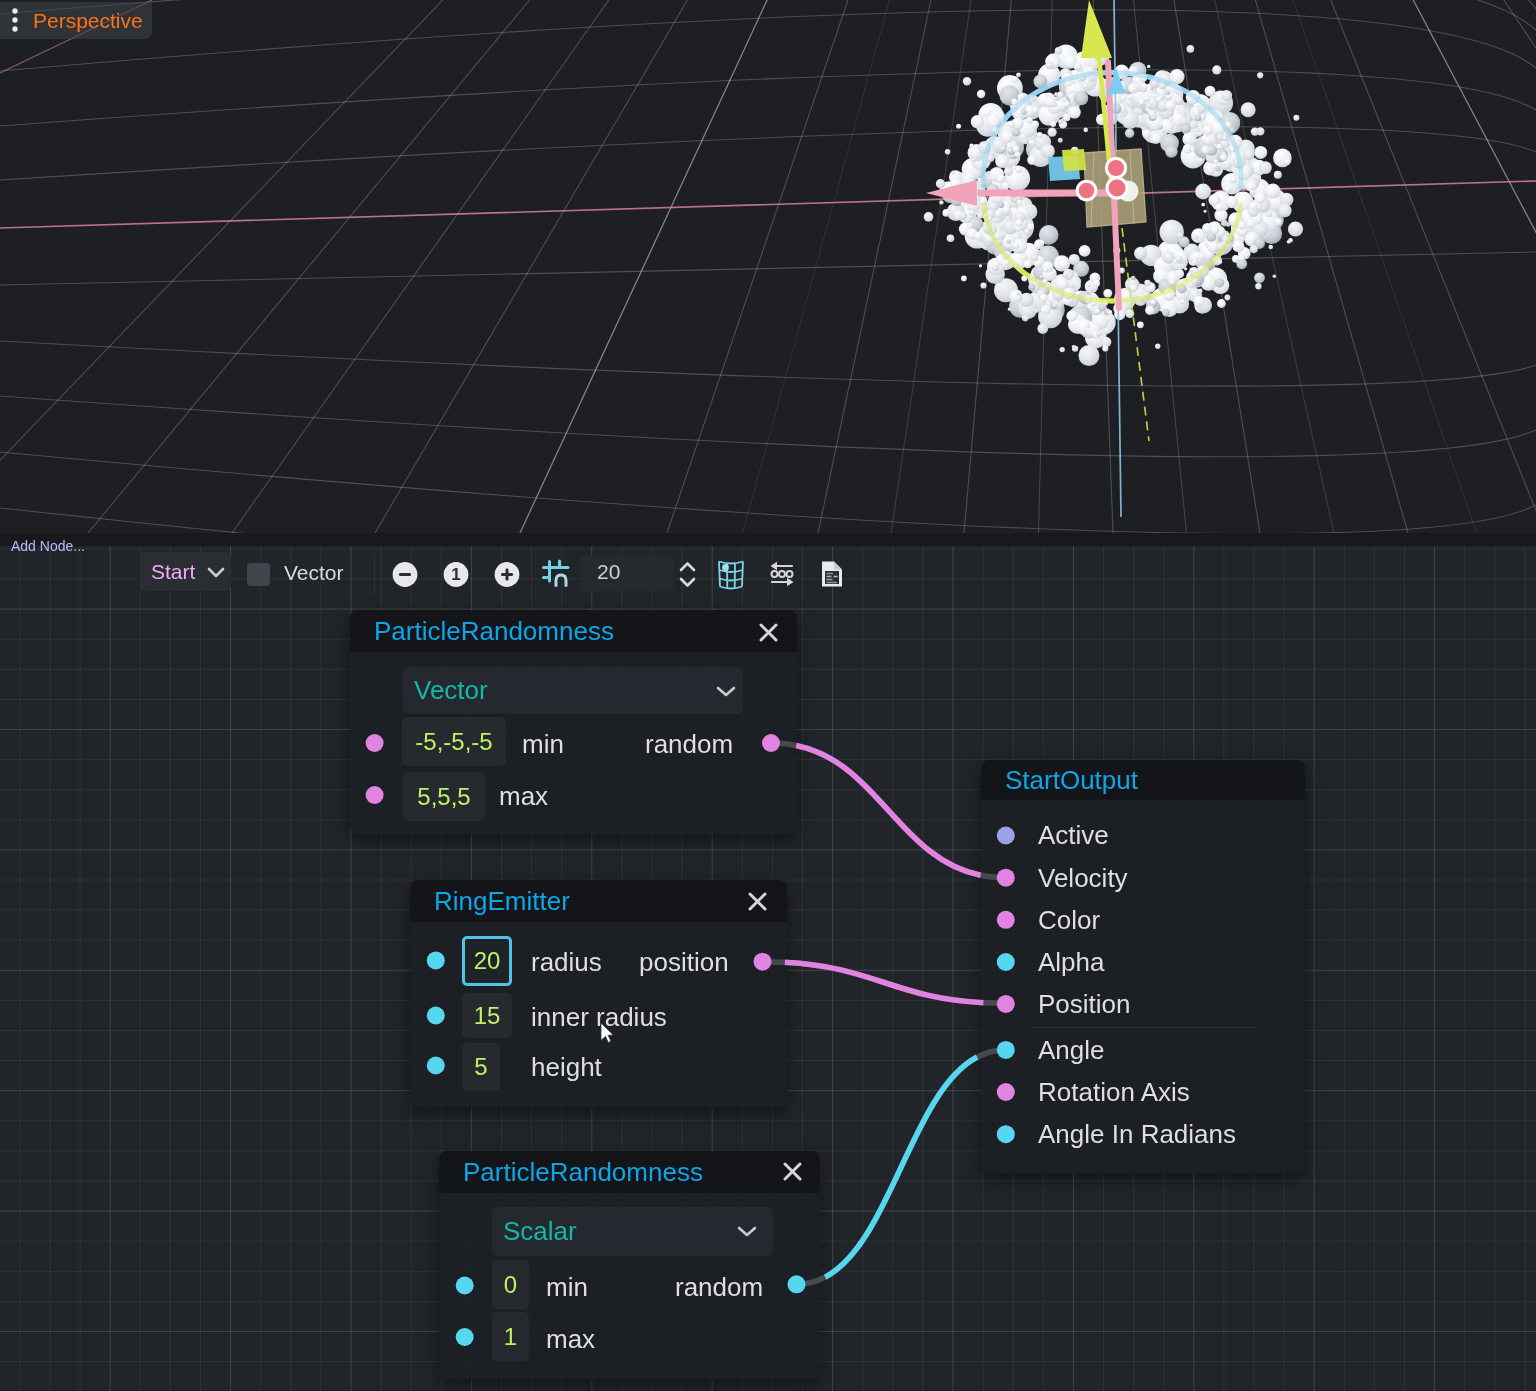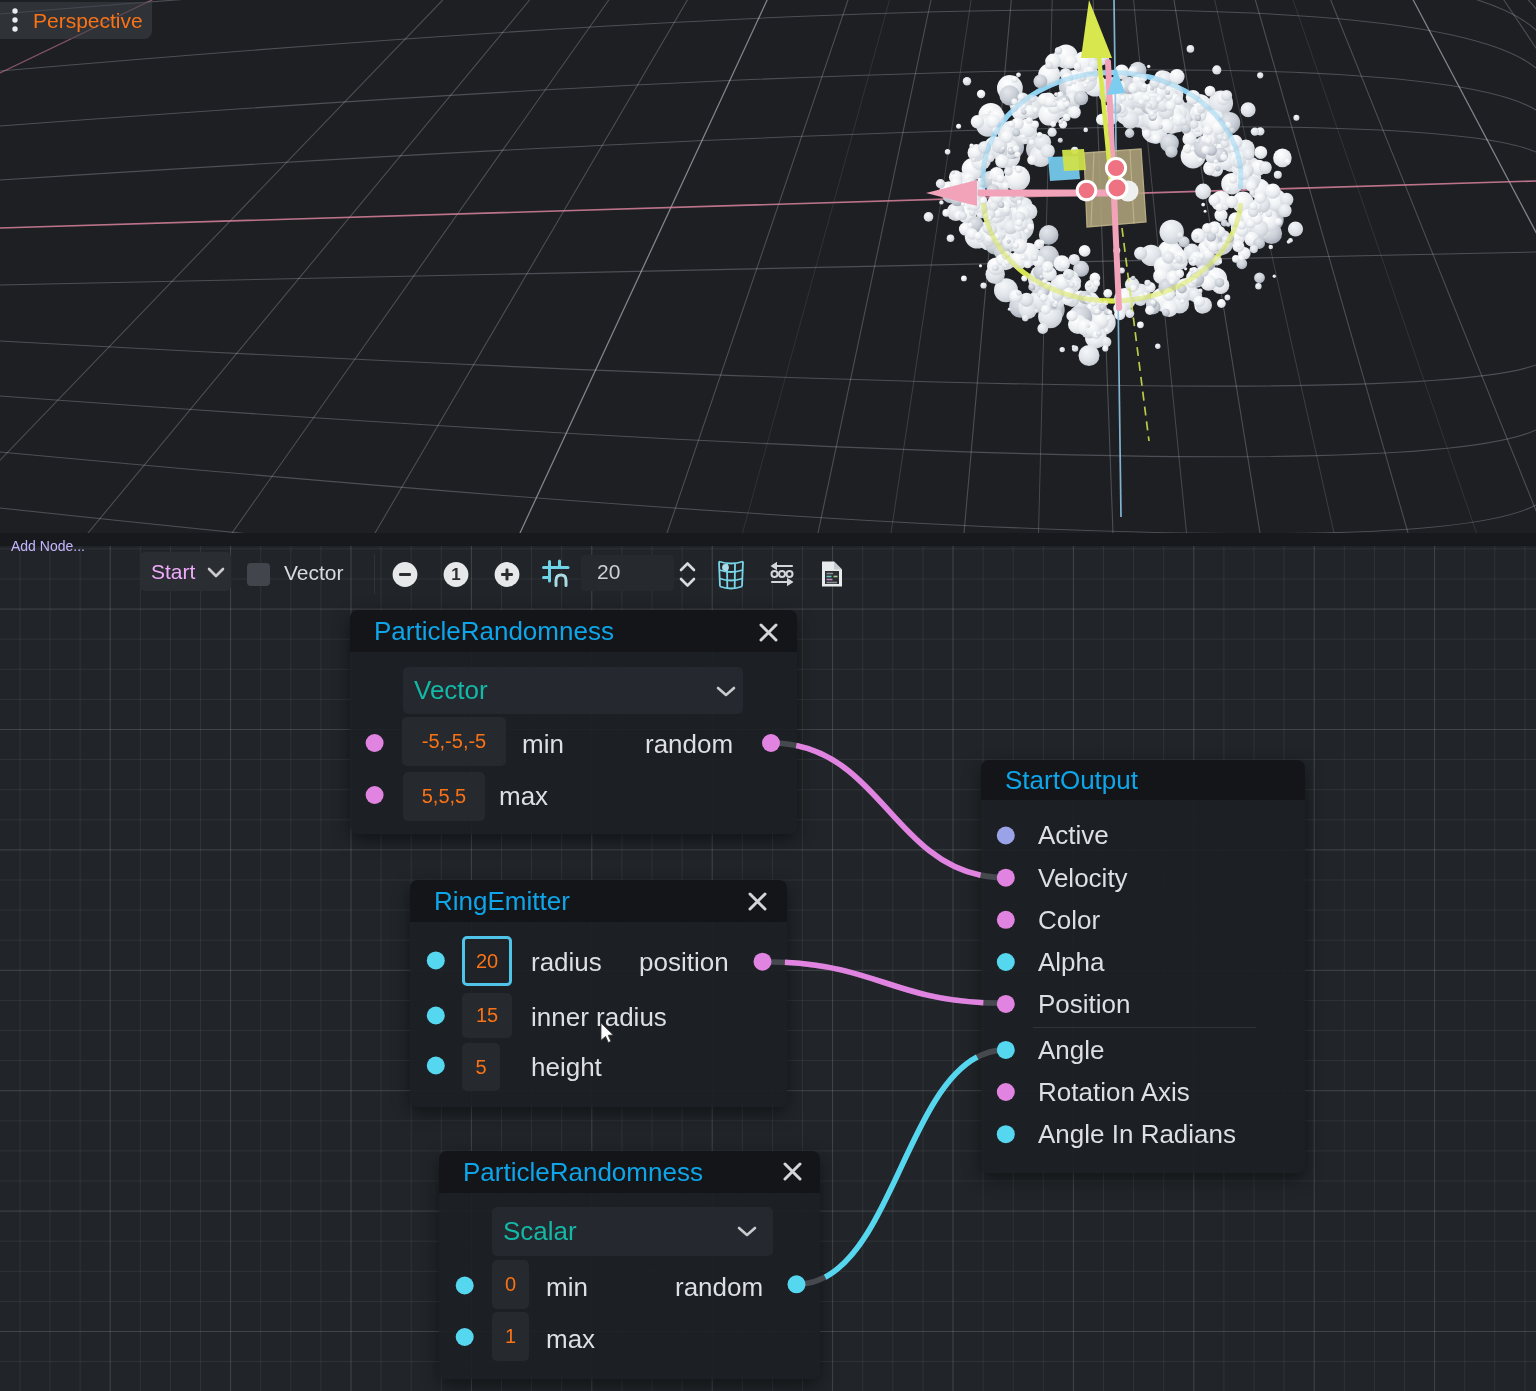--- a/index.html
+++ b/index.html
@@ -1,21 +1,21 @@
 <!DOCTYPE html>
 <html><head><meta charset="utf-8"><style>
 html,body{margin:0;padding:0;width:1536px;height:1391px;overflow:hidden;background:#212529;
 font-family:"Liberation Sans",sans-serif;}
 *{box-sizing:border-box}
 .abs{position:absolute}
 .node{position:absolute;z-index:10;border-radius:8px;box-shadow:0 6px 18px rgba(0,0,0,0.45)}
 .ntitle{position:absolute;left:0;top:0;right:0;height:42px;background:rgba(19,21,25,0.97);
 border-radius:8px 8px 0 0;color:#0ea5e9;font-size:26px;line-height:42px;padding-left:24px;white-space:nowrap}
 .nbody{position:absolute;left:0;top:42px;right:0;bottom:0;background:rgba(28,31,36,0.90);border-radius:0 0 8px 8px}
-.fld{position:absolute;background:#26292e;border-radius:5px;color:#f97316;font-size:20px;
+.fld{position:absolute;background:#26292e;border-radius:5px;color:#bef264;font-size:24px;
 display:flex;align-items:center;justify-content:center;z-index:20}
 .lbl{position:absolute;color:#dddfe2;font-size:26px;white-space:nowrap;z-index:20}
 .drop{position:absolute;background:#25282e;border-radius:5px;color:#14b8a6;font-size:26px;z-index:20}
 </style></head><body>
 
 <svg width="1536" height="533" viewBox="0 0 1536 533" style="position:absolute;left:0;top:0">
 <rect x="0" y="0" width="1536" height="533" fill="#1d1f23"></rect>
 <g fill="none" stroke-linecap="round">
 <path d="M0,-45 Q1392,-182 1536,9" stroke="rgba(200,205,215,0.28)" stroke-width="1.1"></path>
 <path d="M0,14 Q1392,-102 1536,30" stroke="rgba(200,205,215,0.28)" stroke-width="1.1"></path>

